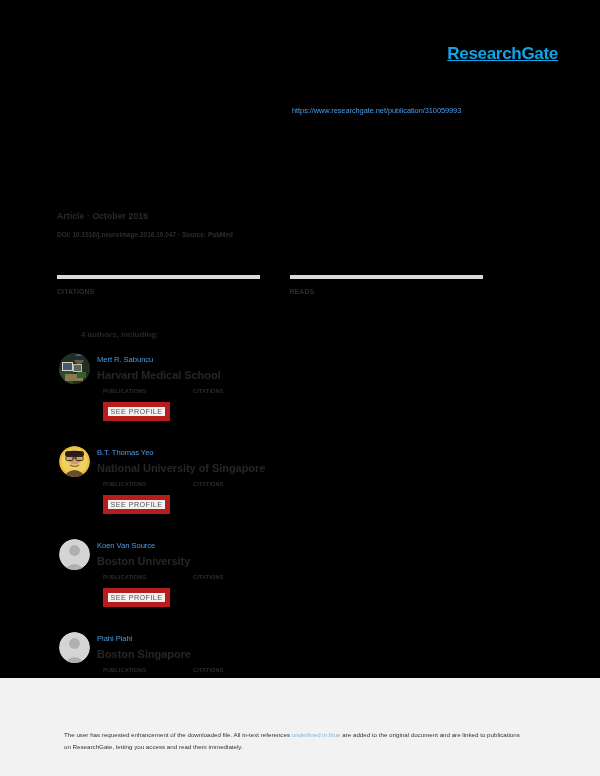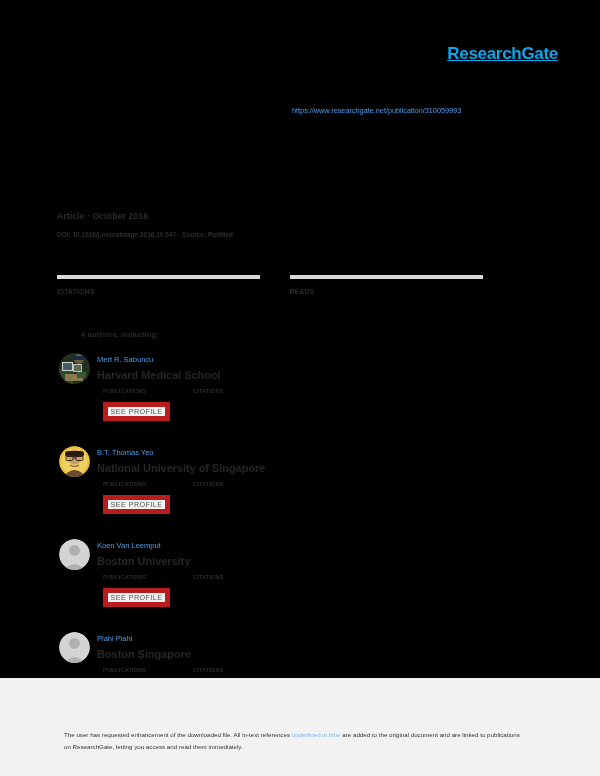--- a/index.html
+++ b/index.html
@@ -320,21 +320,21 @@
     </div>
 
     <div class="author">
       <div class="avatar">
         <svg width="31" height="31" viewBox="0 0 31 31">
           <circle cx="15.5" cy="15.5" r="15.5" fill="#d4d4d4"></circle>
           <circle cx="15.5" cy="11.5" r="5.4" fill="#b0b0b0"></circle>
           <path d="M5.5 31 Q15.5 19 25.5 31 Z" fill="#b0b0b0"></path>
         </svg>
       </div>
-      <div class="a-name">Koen Van Leemput</div>
+      <div class="a-name">Koen Van Source</div>
       <div class="a-aff">Boston University</div>
       <div class="a-stats">
         <div class="nums row">
           <div class="col"></div>
           <div class="col"></div>
         </div>
         <div class="row">
           <div class="col">PUBLICATIONS</div>
           <div class="col">CITATIONS</div>
         </div>

